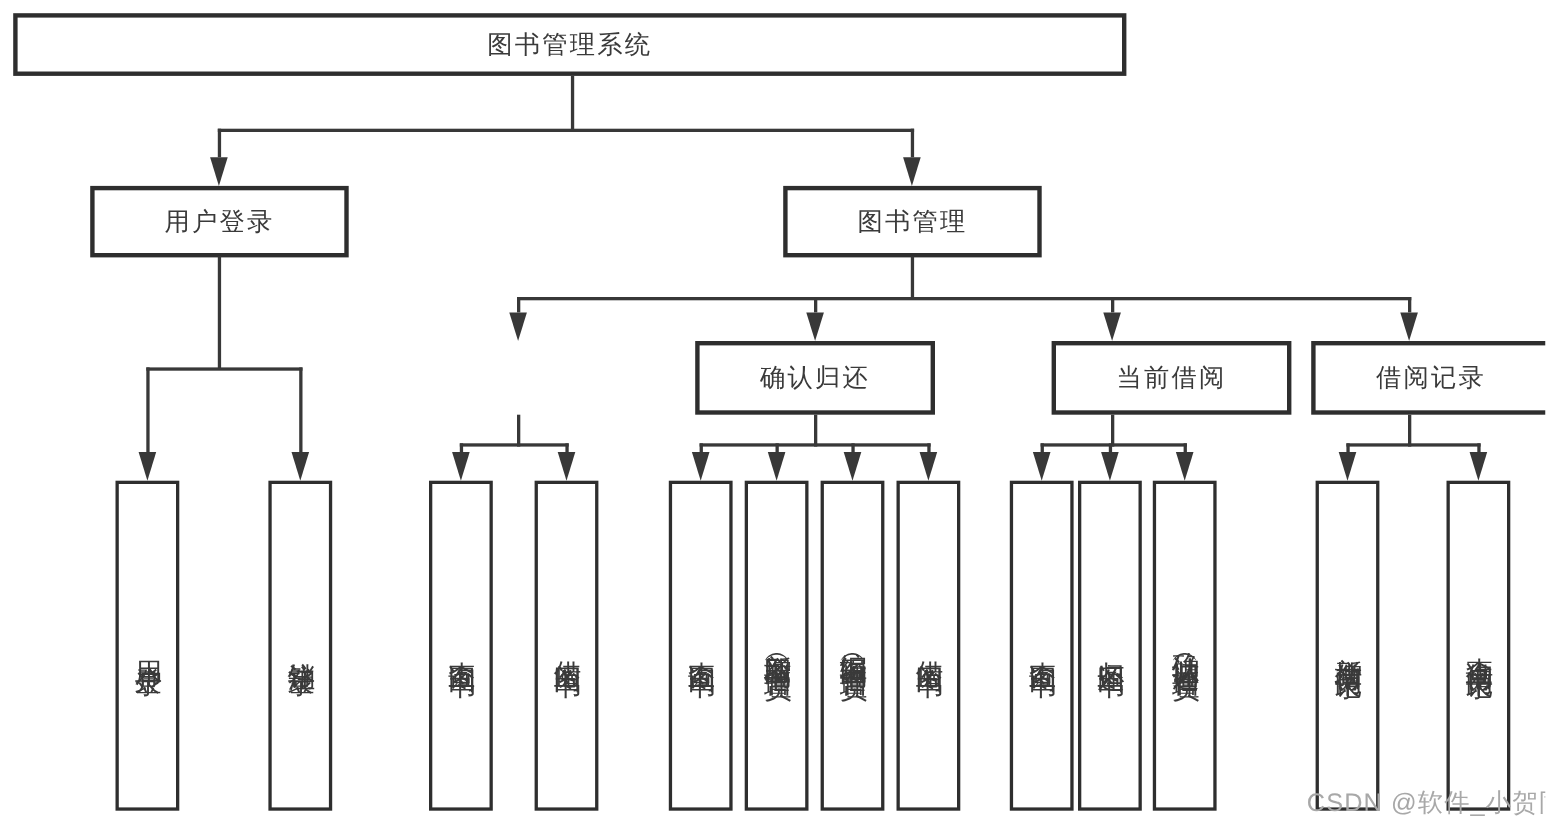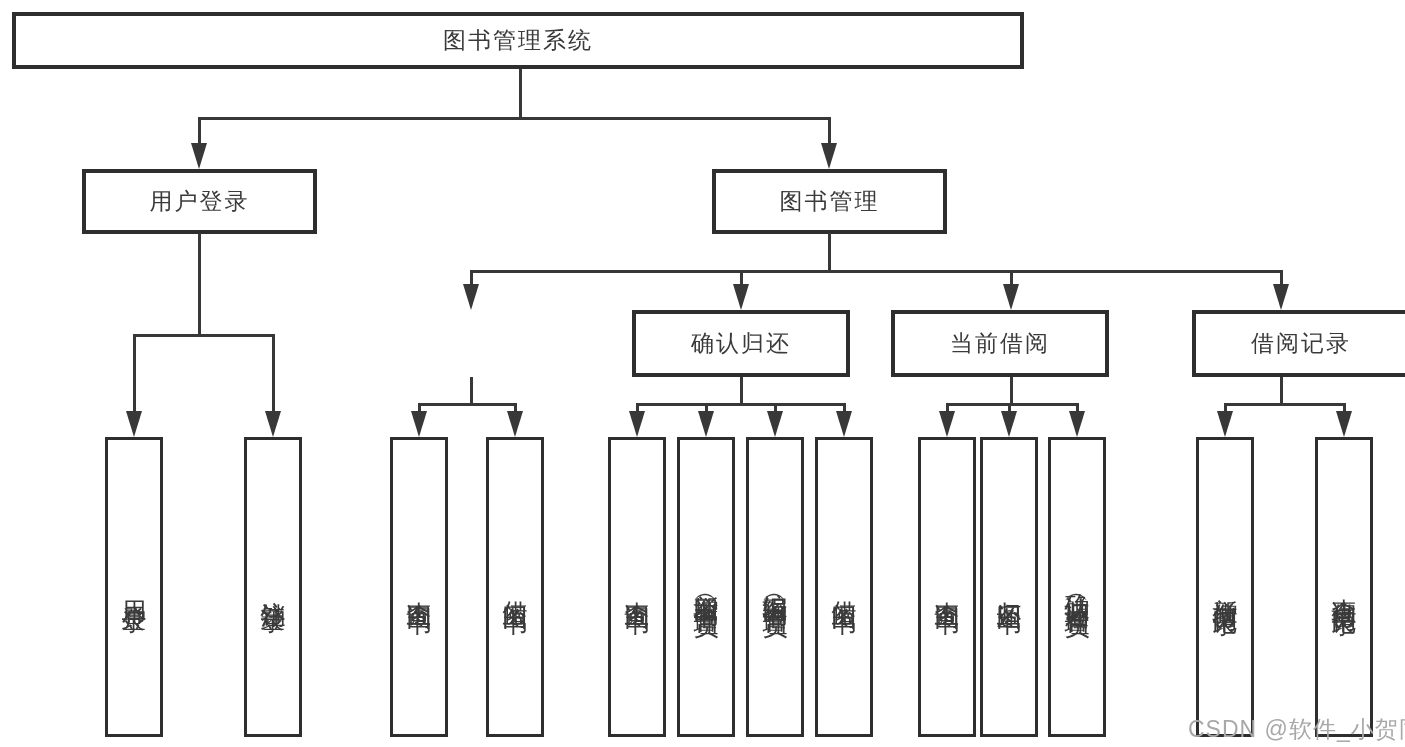--- a/index.html
+++ b/index.html
@@ -33,21 +33,21 @@
   <div class="box l2" style="left:82px;">
     <span>用户登录</span>
   </div>
   <div class="box l2" style="left:712px;">
     <span>图书管理</span>
   </div>
 
   <div class="box l3" style="left:632px;">
     <span>确认归还</span>
   </div>
-  <div class="box l3" style="left:891px;">
+  <div class="box l3" style="left:956px;">
     <span>当前借阅</span>
   </div>
   <div class="box l3" style="left:1172px;margin-left:20px;">
     <span>借阅记录</span>
   </div>
 
   <div class="box leaf" style="left:105px;">
     <span>用户登录</span>
   </div>
   <div class="box leaf" style="left:244px;">

